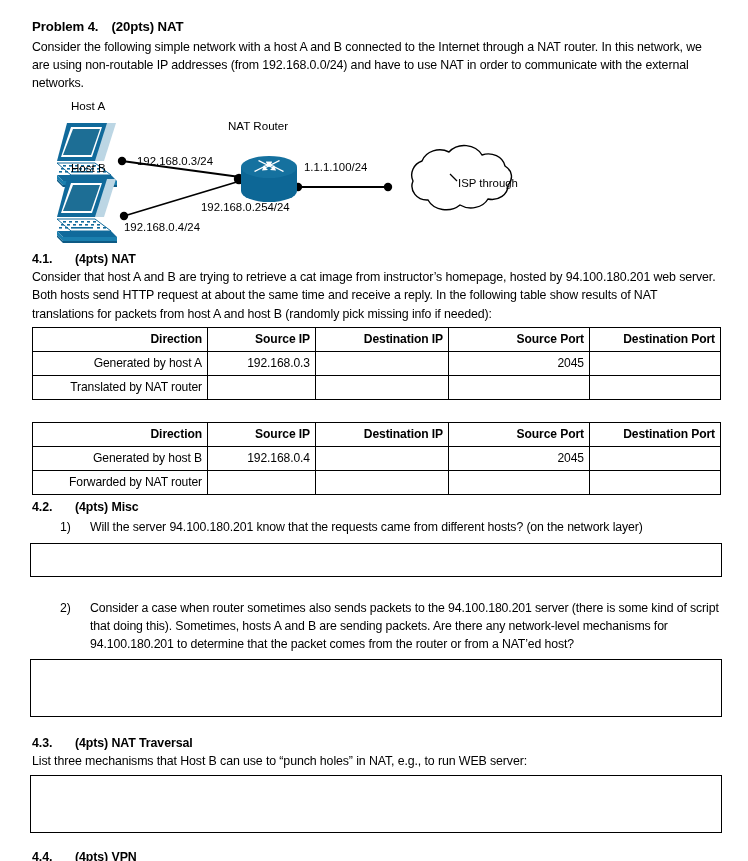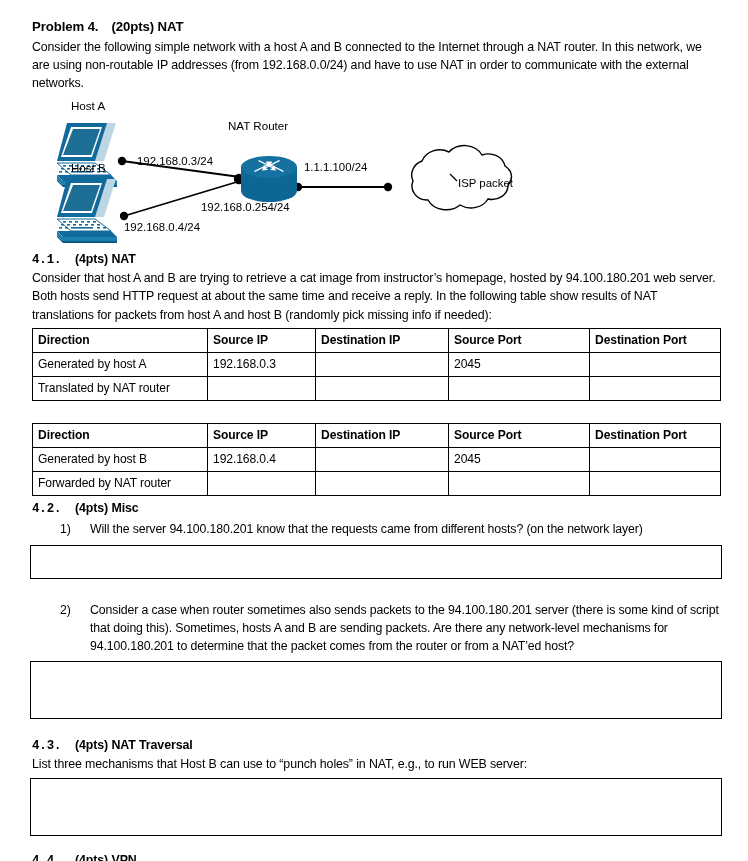--- a/index.html
+++ b/index.html
@@ -45,21 +45,21 @@
     text-align: left;
     letter-spacing: -0.12px;
   }
   .sec-head {
     font-size: 12.4px;
     font-weight: bold;
     margin: 0;
     letter-spacing: -0.1px;
     line-height: 1.42;
   }
-  .sec-head .num { display: inline-block; width: 43px; font-family: Liberation Mono, monospace; }
+  .sec-head .num { display: inline-block; width: 43px; }
 
   
   .diagram {
     position: relative;
     width: 688px;
     height: 152px;
     margin-top: 6px;
   }
   .diagram svg { display: block; }
   .dg-label {
@@ -73,23 +73,23 @@
   
   table.nat {
     border-collapse: collapse;
     width: 688px;
     table-layout: fixed;
     margin-top: 4px;
   }
   table.nat th, table.nat td {
     border: 1px solid #000000;
     font-size: 12.1px;
-    padding: 2px 5px 3px 5px;
+    padding: 2px 5px 3px 14px;
     height: 18px;
-    text-align: left;
+    text-align: right;
     letter-spacing: -0.1px;
     vertical-align: middle;
   }
   table.nat th { font-weight: bold; }
   table.nat td { font-weight: normal; }
   col.c0 { width: 175px; }
   col.c1 { width: 108px; }
   col.c2 { width: 133px; }
   col.c3 { width: 141px; }
   col.c4 { width: 131px; }
@@ -224,21 +224,21 @@
         <line x1="418" y1="75" x2="425" y2="82" stroke="#000000" stroke-width="1.2"></line>
       </svg>
 
       <div class="dg-label bold" style="left:39px; top:0px;">Host A</div>
       <div class="dg-label bold" style="left:39px; top:62px;">Host B</div>
       <div class="dg-label bold" style="left:196px; top:20px;">NAT Router</div>
       <div class="dg-label" style="left:105px; top:28px;margin-top:28px;">192.168.0.3/24</div>
       <div class="dg-label" style="left:92px; top:122px;text-align:right;">192.168.0.4/24</div>
       <div class="dg-label" style="left:169px; top:102px;">192.168.0.254/24</div>
       <div class="dg-label" style="left:272px; top:62px;text-align:right;">1.1.1.100/24</div>
-      <div class="dg-label" style="left:426px; top:78px;">ISP packet</div>
+      <div class="dg-label" style="left:426px; top:78px;">ISP through</div>
     </div>
 
     <div class="sec-head">
       <span class="num">4.1.</span><span>(4pts) NAT</span>
     </div>
     <p class="para">Consider that host A and B are trying to retrieve a cat image from instructor’s homepage, hosted by 94.100.180.201 web server.  Both hosts send HTTP request at about the same time and receive a reply.  In the following table show results of NAT translations for packets from host A and host B (randomly pick missing info if needed):</p>
 
     <table class="nat">
       <colgroup>
           <col class="c0">

